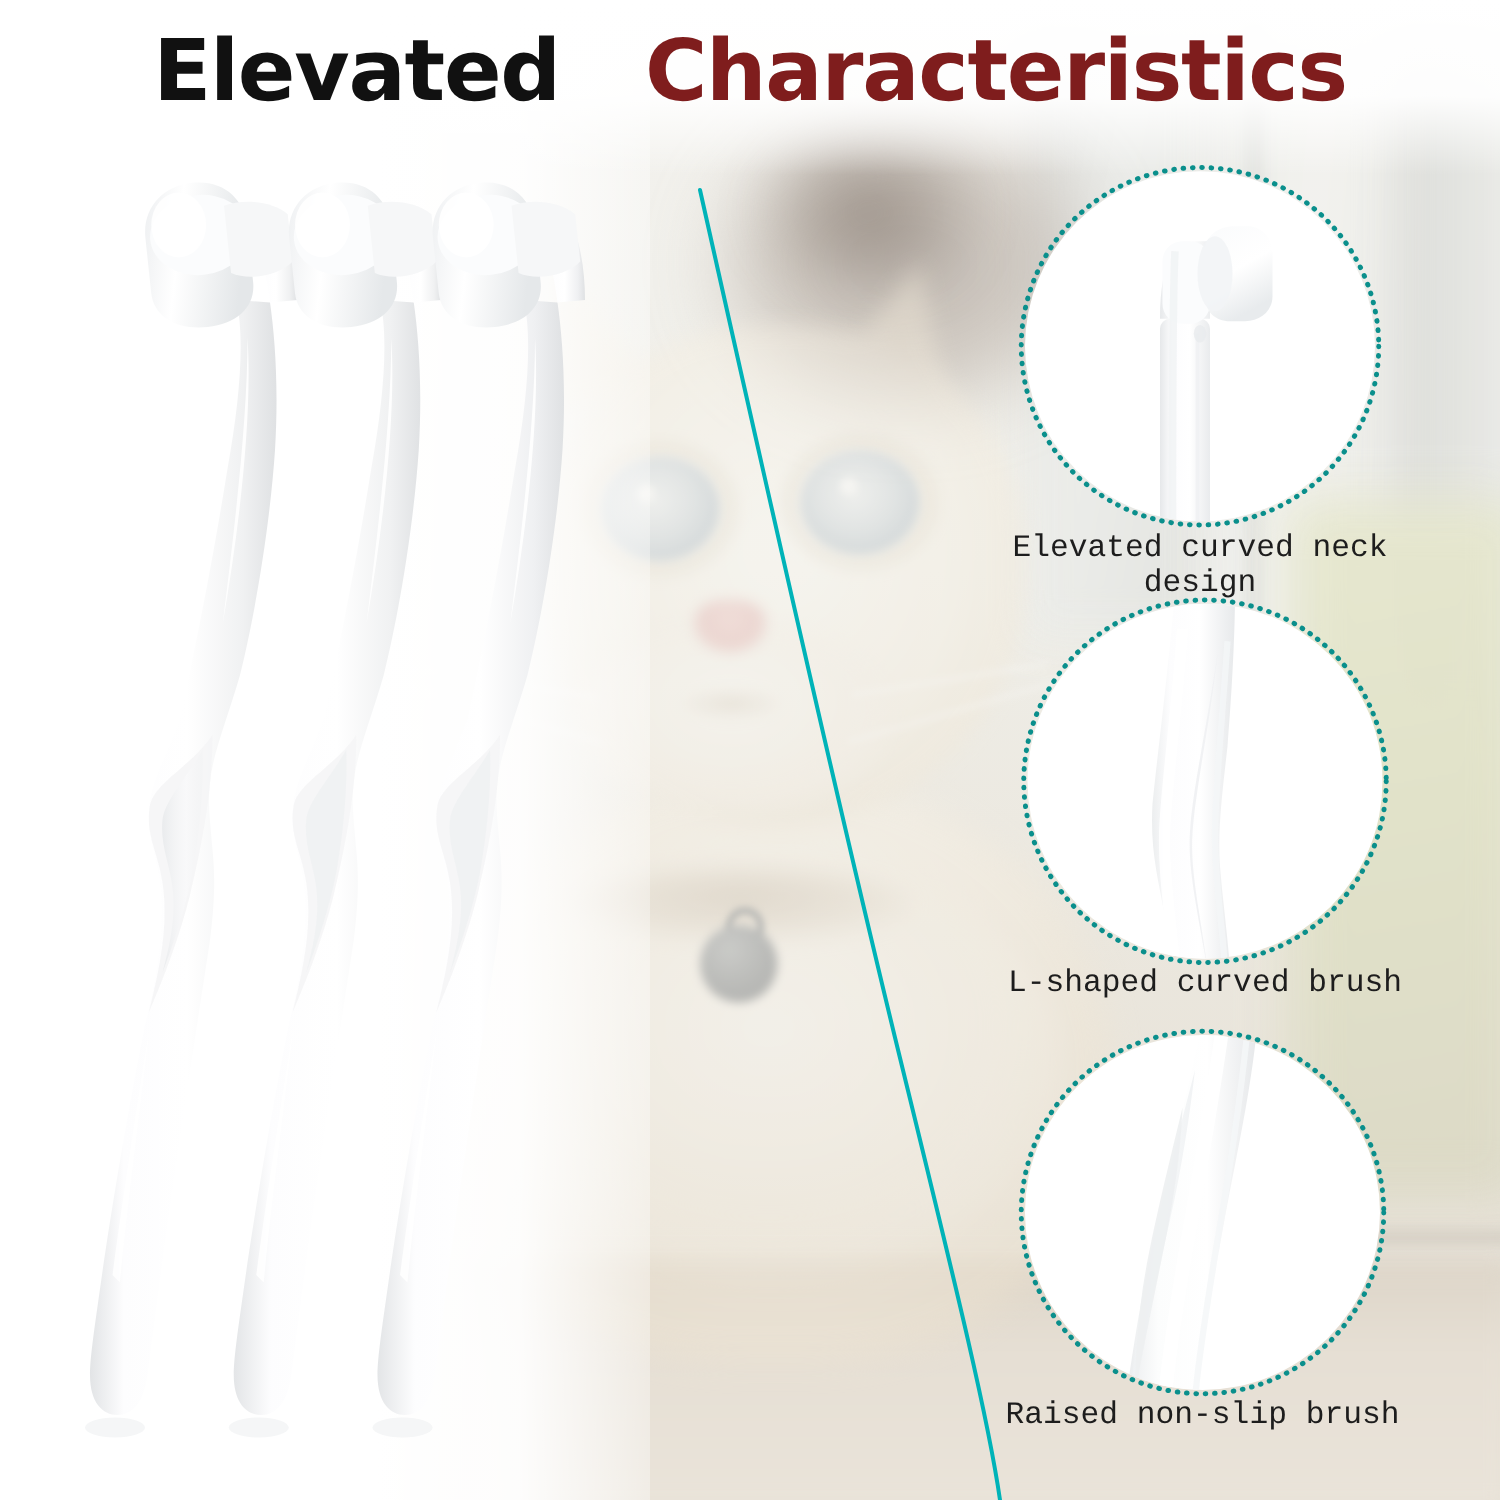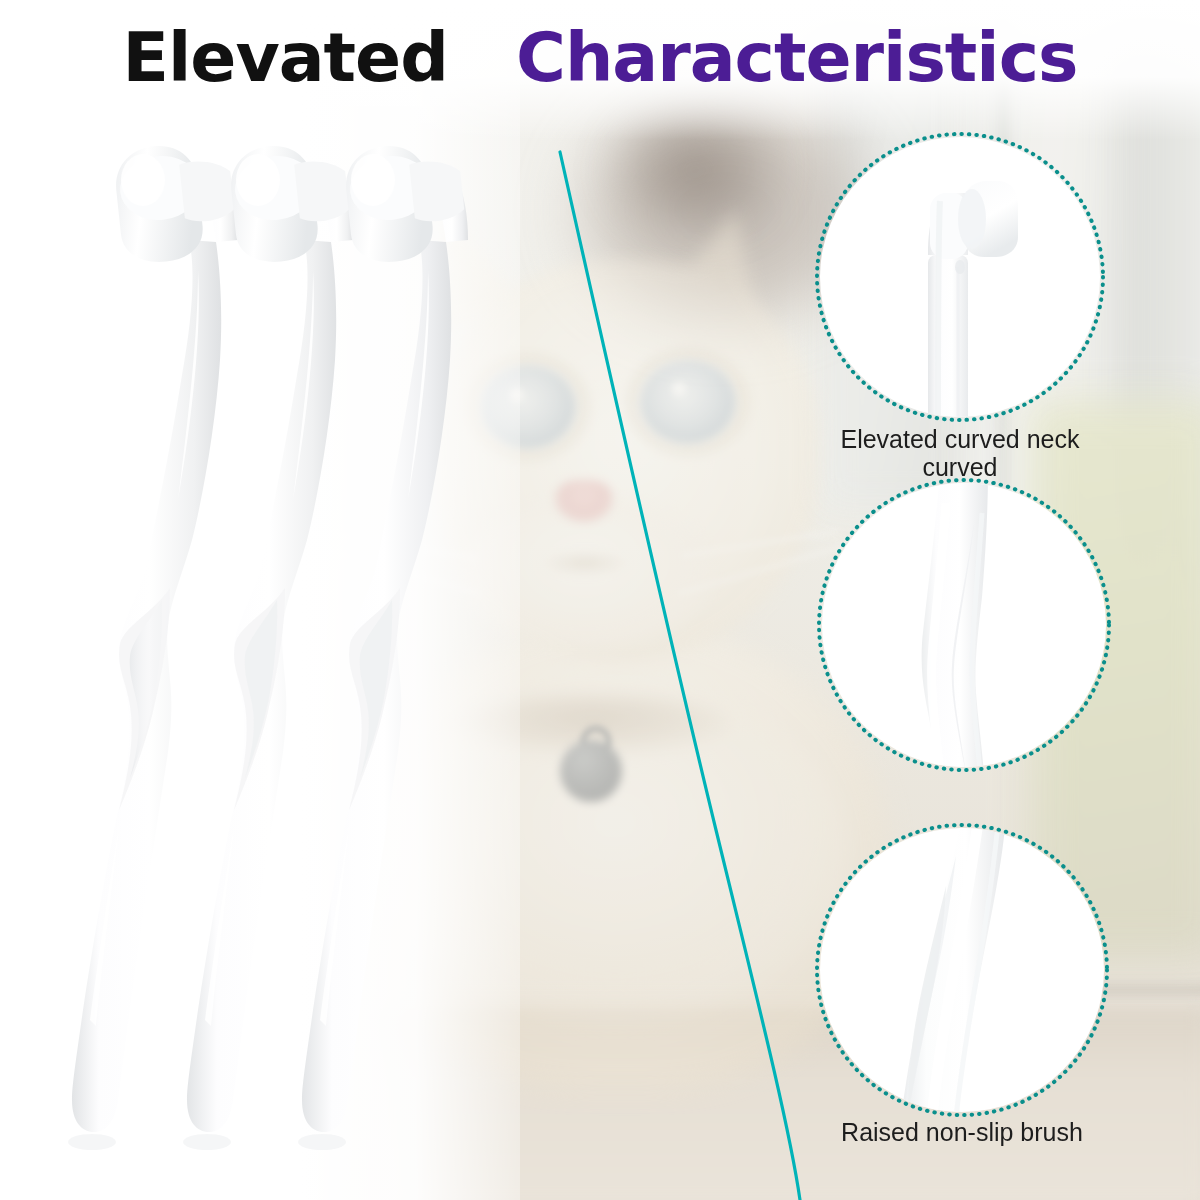--- a/index.html
+++ b/index.html
@@ -103,28 +103,28 @@
     background:linear-gradient(90deg,#ffffff 0%,#ffffff 58%,rgba(255,255,255,.92) 80%,rgba(255,255,255,.35) 100%);}
   .topwash{position:absolute;left:0;top:0;width:1200px;height:140px;
     background:linear-gradient(180deg,#ffffff 0%,rgba(255,255,255,.93) 55%,rgba(255,255,255,0) 100%);}
 
   
   .title{position:absolute;left:0;top:24px;width:1200px;text-align:center;
     font-family:"DejaVu Sans", sans-serif;
     font-weight:bold;font-size:68px;letter-spacing:-1px;line-height:1;
     white-space:nowrap;}
   .title .t-dark{color:#111111;}
-  .title .t-teal{color:#4c1d95;}
+  .title .t-teal{color:#7f1d1d;}
 
   
   .callout{position:absolute;}
   .circle{position:absolute;border-radius:50%;background:#ffffff;overflow:hidden;}
   .dots{position:absolute;border-radius:50%;}
   .caption{position:absolute;text-align:center;
-    font-family:Liberation Sans, sans-serif;
+    font-family:Liberation Mono, monospace;
     font-weight:400;font-size:25px;line-height:1.12;color:#1d1d1d;}
   .zoomimg{position:absolute;inset:0;}
   .zoomimg svg{width:100%;height:100%;display:block;}
 </style>
 </head>
 <body>
 
 <div class="stage">
 
   <div class="bg-photo">
@@ -377,21 +377,21 @@
           <path d="M138 130 C138 180 138 230 138 288" stroke="#eef0f2" stroke-width="3" fill="none" opacity=".7"></path>
           <ellipse cx="140" cy="130" rx="5" ry="7" fill="#e9ebed" opacity=".8"></ellipse>
         </svg>
       </div>
     </div>
     <svg class="dots" style="left:-6px;top:-6px;width:292px;height:292px;" viewBox="0 0 292 292" xmlns="http://www.w3.org/2000/svg">
       <circle cx="146" cy="146" r="143" fill="none" stroke="#0A8F8C" stroke-width="4" stroke-linecap="round" stroke-dasharray="0.5 7"></circle>
     </svg>
     <div class="caption" style="left:-20px;top:288px;width:320px;">
       <div>Elevated curved neck</div>
-      <div>curved</div>
+      <div>design</div>
     </div>
   </div>
 
   <div class="callout" style="left:822px;top:483px;">
     <div class="circle" style="left:0;top:0;width:284px;height:284px;">
       <div class="zoomimg">
         <svg viewBox="0 0 284 284" xmlns="http://www.w3.org/2000/svg">
           <defs>
             <linearGradient id="c2s" x1="0" y1="0" x2="1" y2="0">
               <stop offset="0%" stop-color="#eceeef"></stop>
@@ -408,20 +408,21 @@
                    C136 246 128 212 130 182 C132 148 144 96 152 40 Z" fill="#eff1f3" opacity=".9"></path>
           <path d="M124 20 C120 80 112 140 110 176 C108 210 114 248 118 292" stroke="#ffffff" stroke-width="9" fill="none" opacity=".9"></path>
           <path d="M160 30 C156 90 150 150 150 186 C150 222 156 258 158 292" stroke="#f4f6f7" stroke-width="5" fill="none" opacity=".8"></path>
         </svg>
       </div>
     </div>
     <svg class="dots" style="left:-6px;top:-6px;width:296px;height:296px;" viewBox="0 0 296 296" xmlns="http://www.w3.org/2000/svg">
       <circle cx="148" cy="148" r="145" fill="none" stroke="#0A8F8C" stroke-width="4" stroke-linecap="round" stroke-dasharray="0.5 7"></circle>
     </svg>
     <div class="caption" style="left:-24px;top:290px;width:332px;">
+      <div>L-shaped curved brush</div>
     </div>
   </div>
 
   <div class="callout" style="left:820px;top:828px;">
     <div class="circle" style="left:0;top:0;width:284px;height:284px;">
       <div class="zoomimg">
         <svg viewBox="0 0 284 284" xmlns="http://www.w3.org/2000/svg">
           <defs>
             <linearGradient id="c3s" x1="0" y1="0" x2="1" y2="0">
               <stop offset="0%" stop-color="#e9ebed"></stop>

